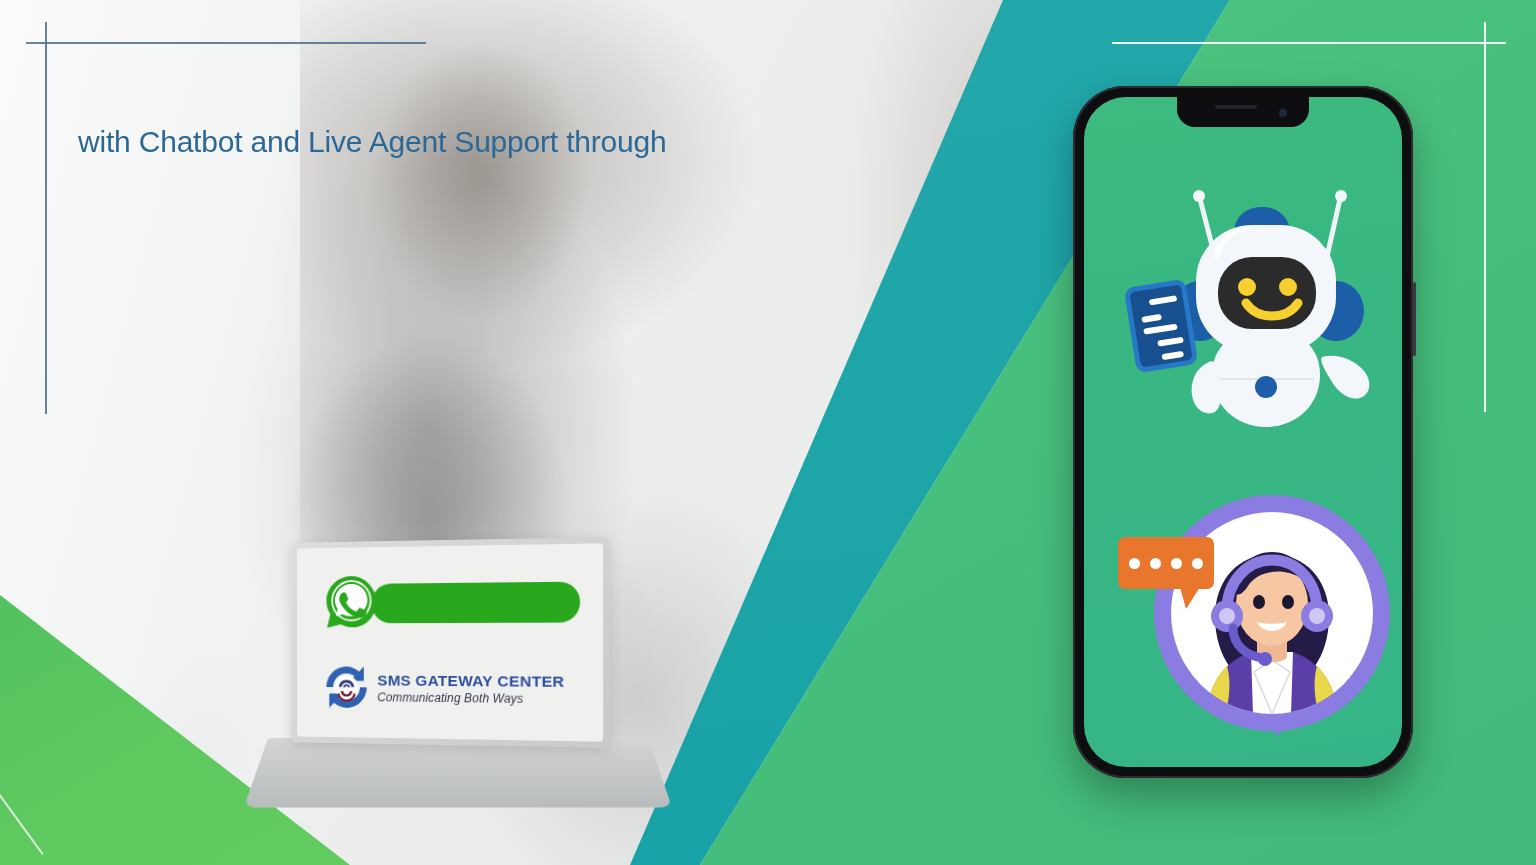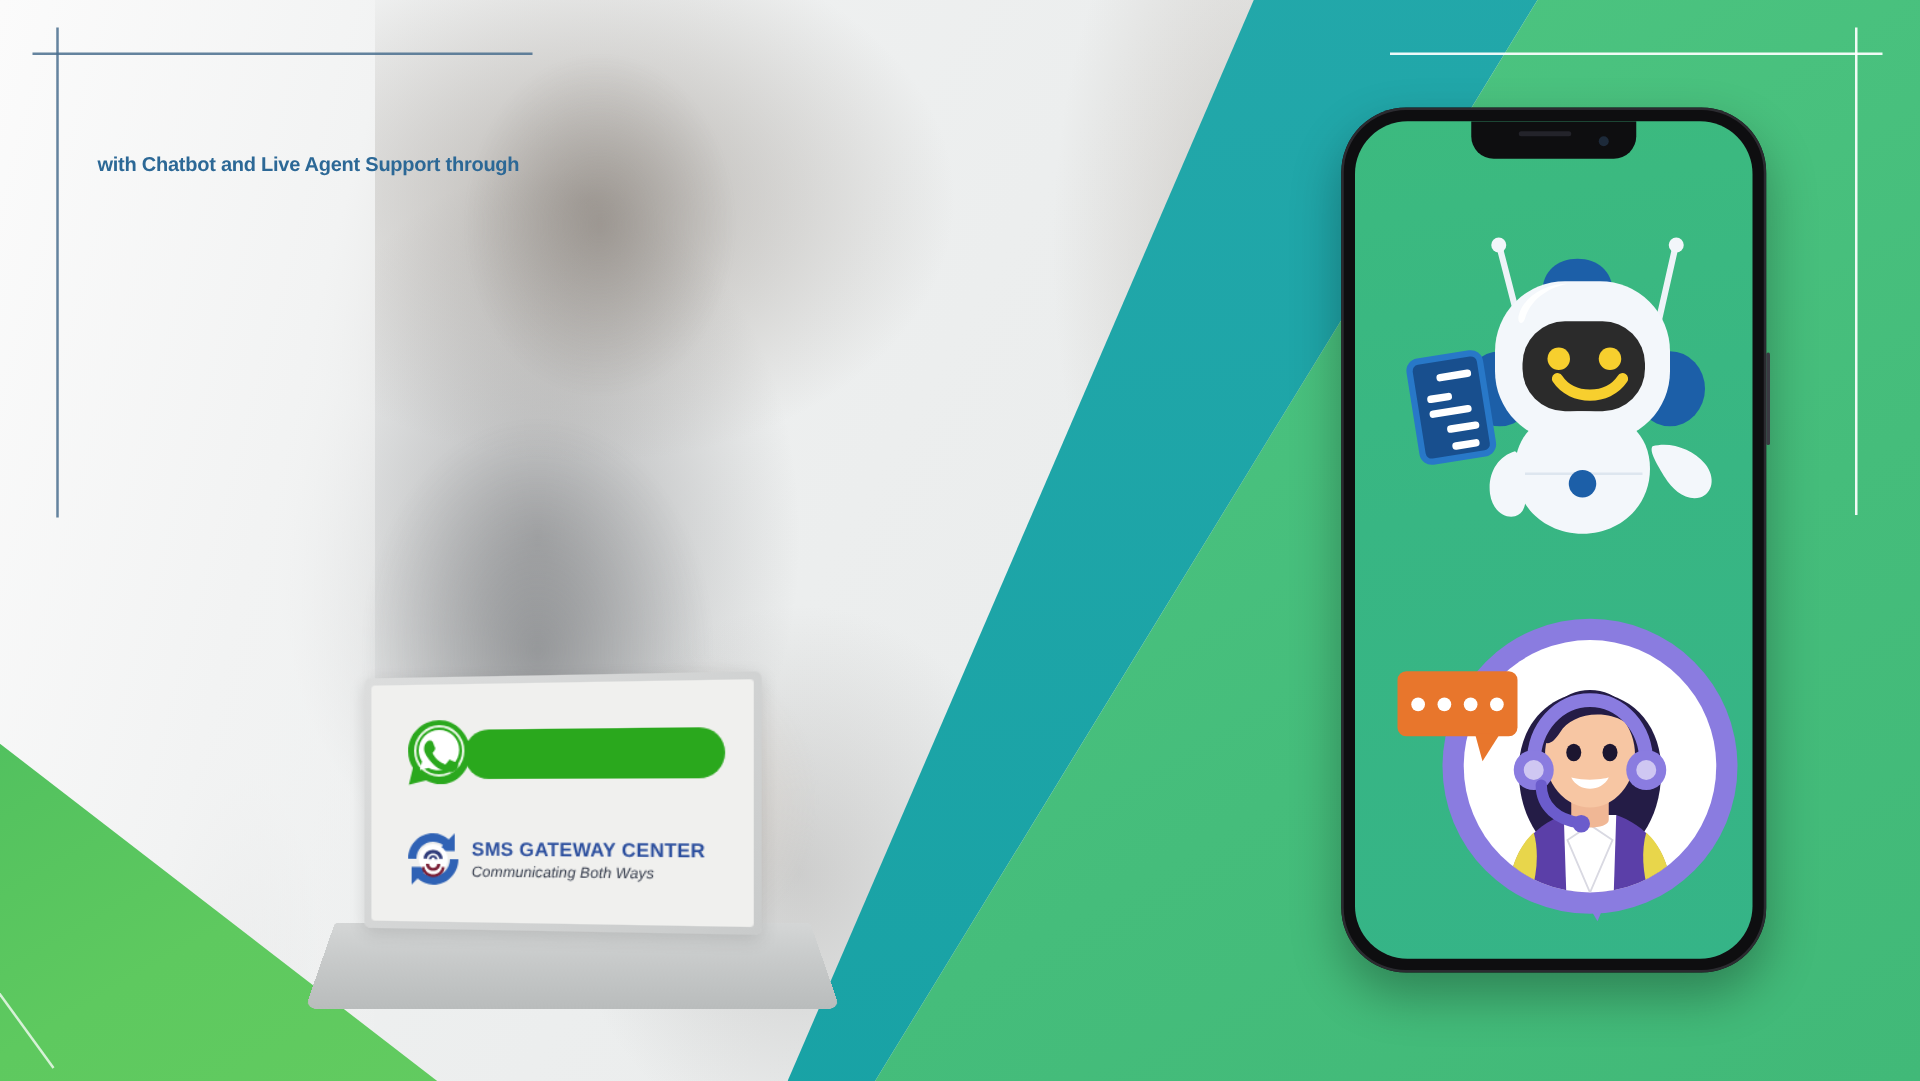--- a/index.html
+++ b/index.html
@@ -78,21 +78,21 @@
 
   
   .copy { position:absolute; left:78px; top:74px; width:830px; }
   .headline {
     font-size:82px; line-height:.97; font-weight:800;
     color:#2c6896; letter-spacing:-1.5px;
   }
   .headline span { display:block; }
   .subhead {
     margin-top:48px;
-    font-size:16px; line-height:1.35; font-weight:700;
+    font-size:30px; line-height:1.35; font-weight:400;
     color:#2c6896; letter-spacing:-.2px;
   }
   .subhead span { display:block; }
 
   
   .laptop {
     position:absolute; left:268px; top:540px; width:400px; height:325px;
   }
   .laptop-lid {
     position:absolute; left:18px; top:0; width:320px; height:205px;

